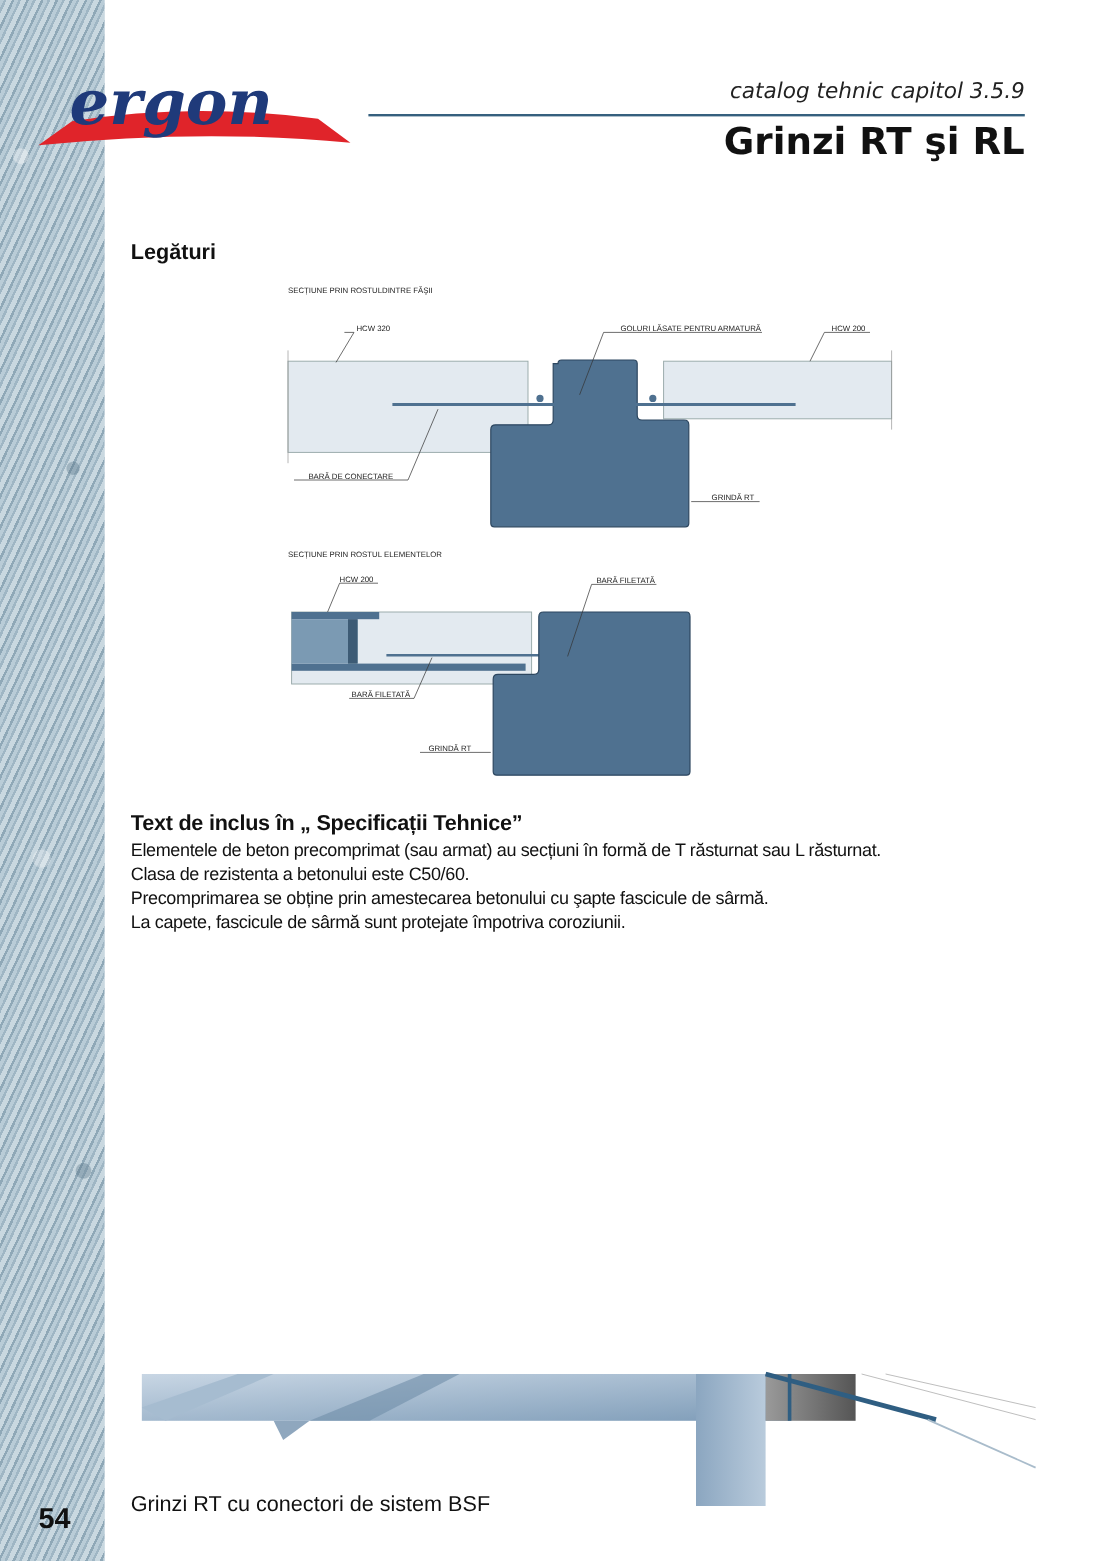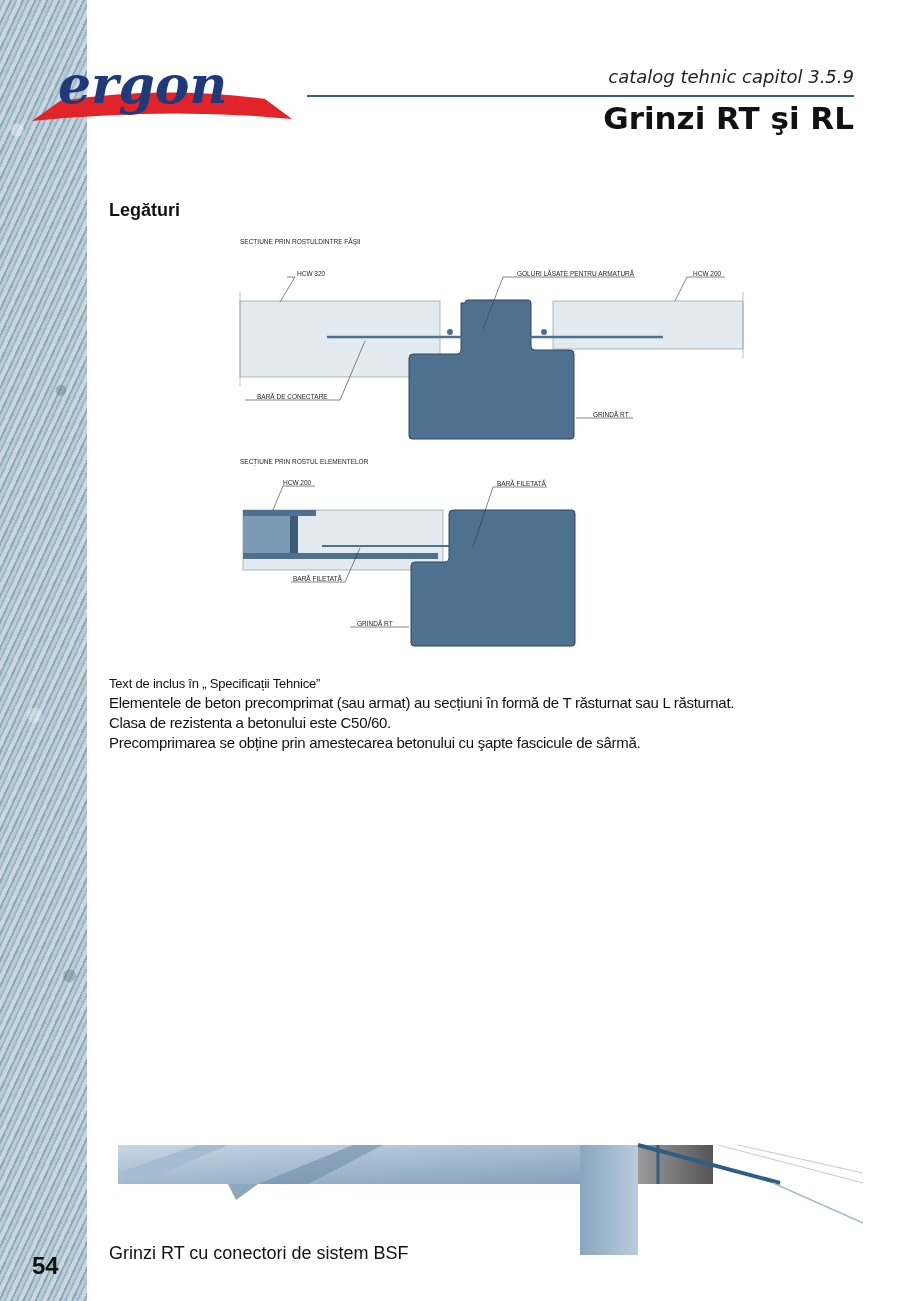--- a/index.html
+++ b/index.html
@@ -28,21 +28,21 @@
     position: absolute; right: 66px; top: 100px; font-family: "DejaVu Sans", sans-serif;
     font-weight: bold; font-size: 31px; color: #111;
   }
   .section-heading {
     position: absolute; left: 109px; top: 200px; font-weight: bold; font-size: 18px;
   }
   .diagram { position: absolute; }
   .diagram svg { display: block; }
   .dlabel { font-family: "Liberation Sans", sans-serif; font-size: 6.5px; fill: #222; }
   .spec-block { position: absolute; left: 109px; top: 676px; width: 700px; }
-  .spec-title { font-weight: normal; font-size: 13px; margin-bottom: 2px; letter-spacing: -0.2px; }
+  .spec-title { font-weight: bold; font-size: 18px; margin-bottom: 2px; letter-spacing: -0.2px; }
   .spec-line { font-size: 15px; line-height: 20px; letter-spacing: -0.3px; }
   .footer-banner { position: absolute; left: 118px; top: 1143px; width: 746px; height: 115px; }
   .footer-caption { position: absolute; left: 109px; top: 1243px; font-size: 18px; }
   .page-number { position: absolute; left: 32px; top: 1252px; font-weight: bold; font-size: 24px; color: #111; }
 </style>
 </head>
 <body>
 
 <div class="side-strip"></div>
 
@@ -106,20 +106,21 @@
     <line x1="115" y1="172" x2="174" y2="172" stroke="#333" stroke-width="0.6"></line>
     <text class="dlabel" x="122" y="171">GRINDĂ RT</text>
   </svg>
 </div>
 
 <div class="spec-block">
   <div class="spec-title">Text de inclus în „ Specificații Tehnice”</div>
   <div class="spec-line">Elementele de beton precomprimat (sau armat) au secțiuni în formă de T răsturnat sau L răsturnat.</div>
   <div class="spec-line">Clasa de rezistenta a betonului este C50/60.</div>
   <div class="spec-line">Precomprimarea se obține prin amestecarea betonului cu şapte fascicule de sârmă.</div>
+  <div class="spec-line">La capete, fascicule de sârmă sunt protejate împotriva coroziunii.</div>
 </div>
 
 <div class="footer-banner">
   <svg width="746" height="115" viewBox="0 0 746 115">
     <defs>
       <linearGradient id="g1" x1="0" y1="0" x2="1" y2="1">
         <stop offset="0" stop-color="#c8d6e4"></stop>
           <stop offset="1" stop-color="#7e9cb8"></stop>
       </linearGradient>
       <linearGradient id="g2" x1="0" y1="0" x2="1" y2="0">

